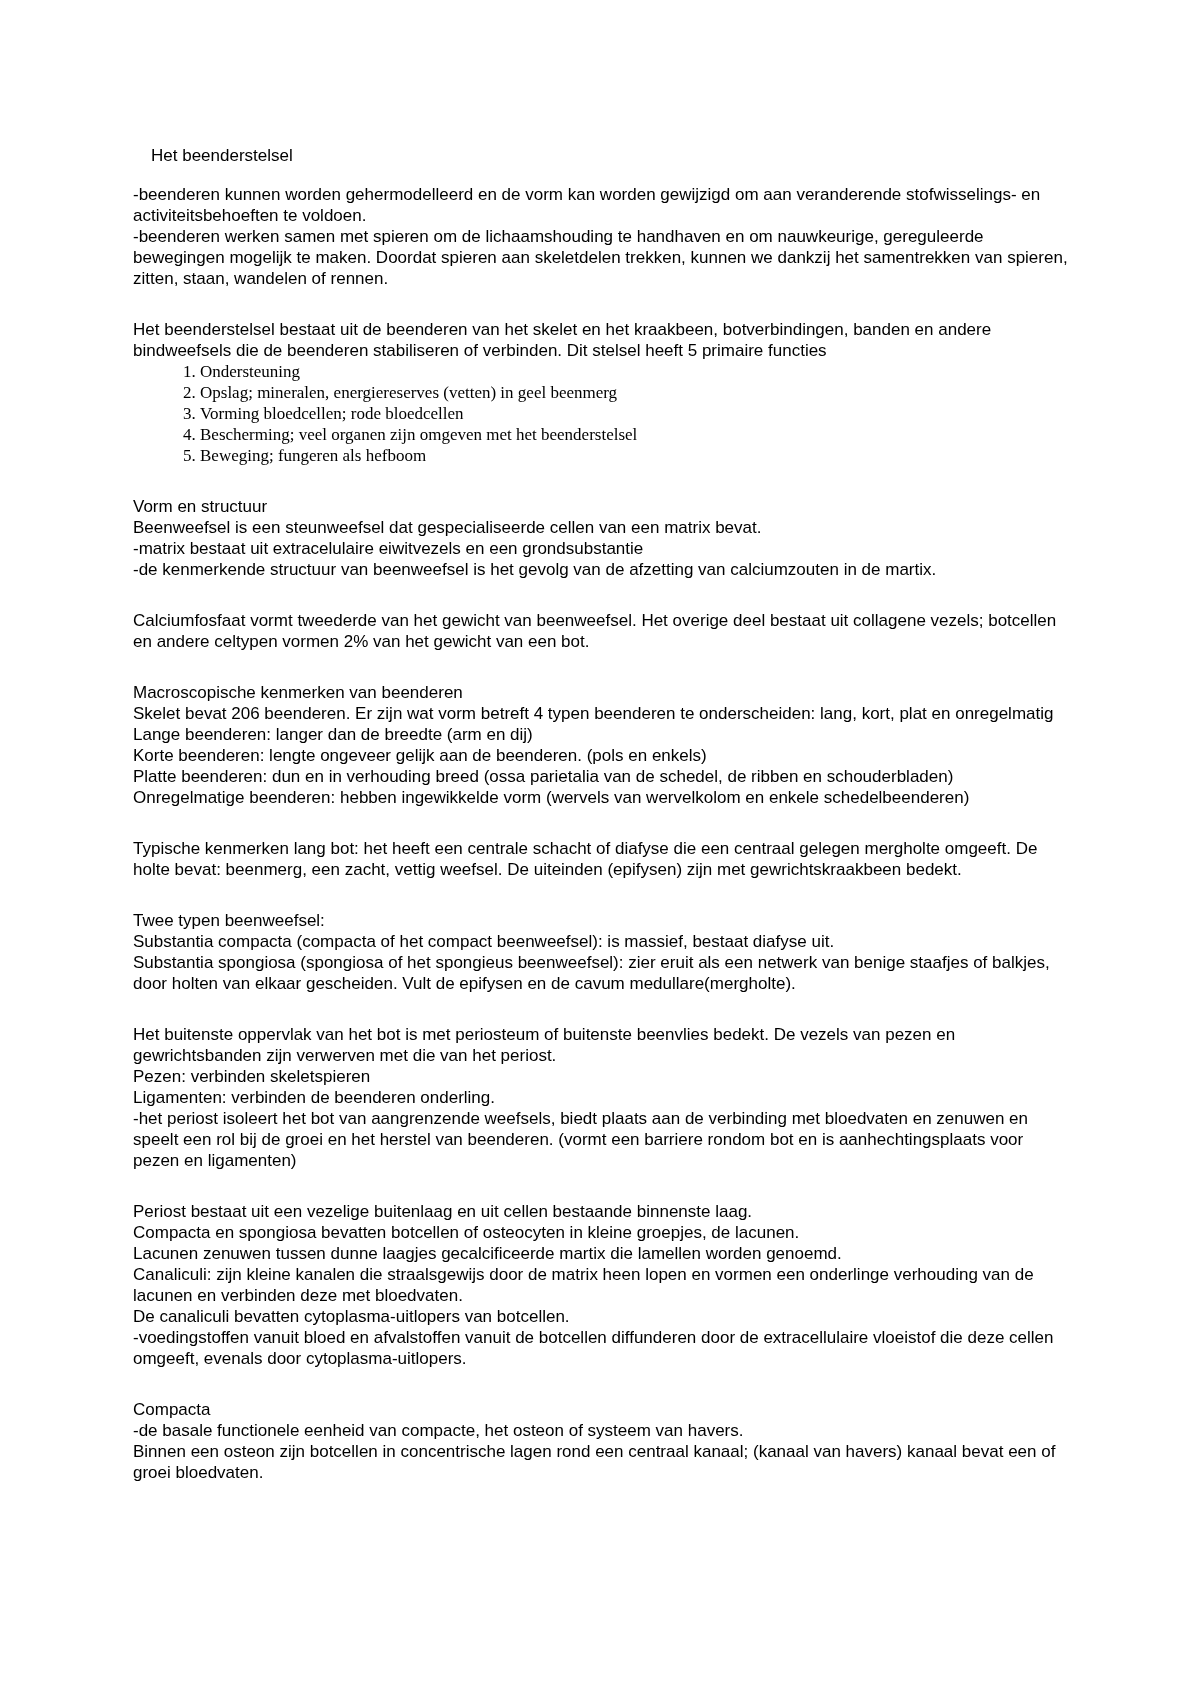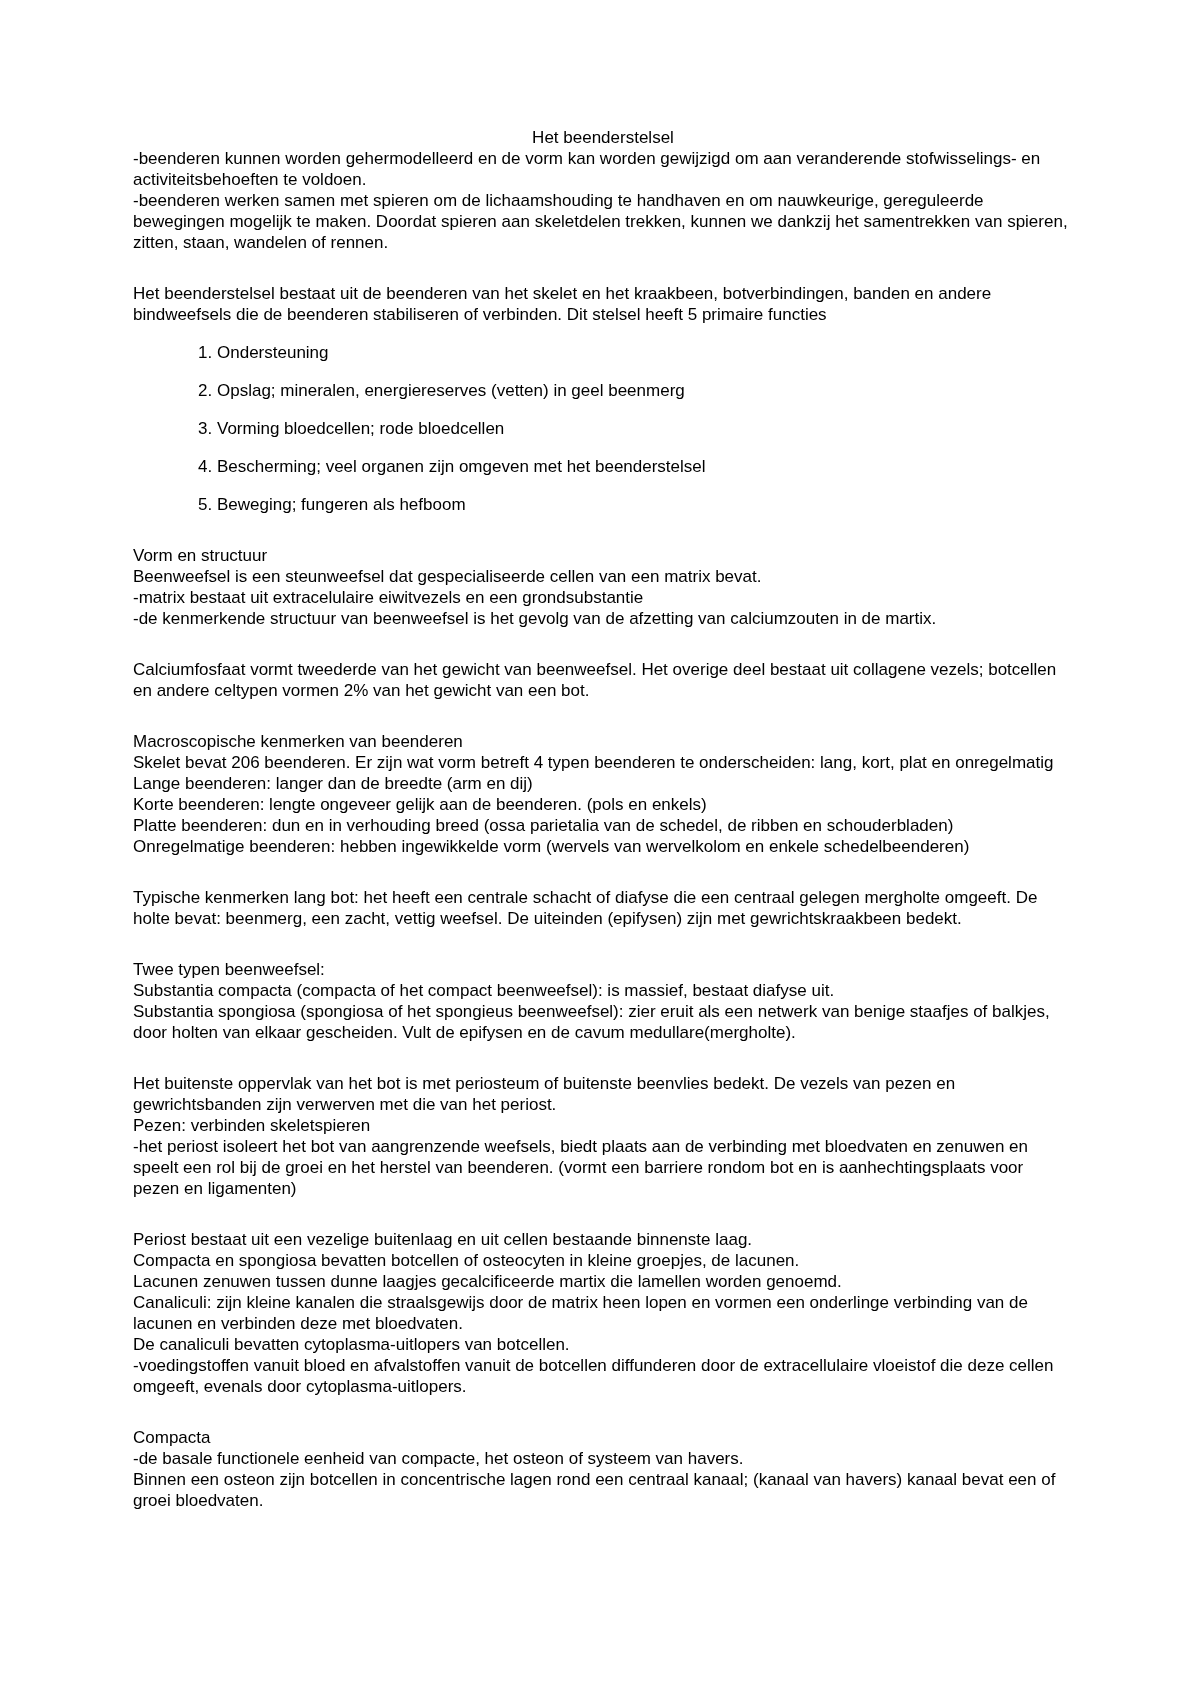--- a/index.html
+++ b/index.html
@@ -12,39 +12,39 @@
     min-height: 1698px;
     box-sizing: border-box;
     padding: 127px 127px 80px 133px;
     background: #ffffff;
     color: #000000;
     font-family: "Liberation Sans", "DejaVu Sans", sans-serif;
     font-size: 17px;
     line-height: 21px;
   }
   .doc-title {
-    margin: 0;
-    text-align: center;
+    margin: 18px;
   }
   .block {
     margin: 0 0 30px 0;
   }
   .block:last-child {
     margin-bottom: 0;
   }
   .line {
     min-height: 21px;
   }
   ol.numbered-list {
     margin: 0;
     padding: 0 0 0 67px;
   }
   ol.numbered-list li {
-    margin: 17px;
+    margin: 0;
     padding: 0;
+    font-family: Liberation Serif, serif;
   }
 </style>
 </head>
 <body>
 
 <div class="page">
   <div class="doc-title line">Het beenderstelsel</div>
   <div class="doc-body">
       <div class="block">
         <div class="line">-beenderen kunnen worden gehermodelleerd en de vorm kan worden gewijzigd om aan veranderende stofwisselings- en activiteitsbehoeften te voldoen.</div>
@@ -81,27 +81,28 @@
         <div class="line">Typische kenmerken lang bot: het heeft een centrale schacht of diafyse die een centraal gelegen mergholte omgeeft. De holte bevat: beenmerg, een zacht, vettig weefsel. De uiteinden (epifysen) zijn met gewrichtskraakbeen bedekt.</div>
       </div>
       <div class="block">
         <div class="line">Twee typen beenweefsel:</div>
         <div class="line">Substantia compacta (compacta of het compact beenweefsel): is massief, bestaat diafyse uit.</div>
         <div class="line">Substantia spongiosa (spongiosa of het spongieus beenweefsel): zier eruit als een netwerk van benige staafjes of balkjes, door holten van elkaar gescheiden. Vult de epifysen en de cavum medullare(mergholte).</div>
       </div>
       <div class="block">
         <div class="line">Het buitenste oppervlak van het bot is met periosteum of buitenste beenvlies bedekt. De vezels van pezen en gewrichtsbanden zijn verwerven met die van het periost.</div>
         <div class="line">Pezen: verbinden skeletspieren</div>
+        <div class="line">Ligamenten: verbinden de beenderen onderling.</div>
         <div class="line">-het periost isoleert het bot van aangrenzende weefsels, biedt plaats aan de verbinding met bloedvaten en zenuwen en speelt een rol bij de groei en het herstel van beenderen. (vormt een barriere rondom bot en is aanhechtingsplaats voor pezen en ligamenten)</div>
       </div>
       <div class="block">
         <div class="line">Periost bestaat uit een vezelige buitenlaag en uit cellen bestaande binnenste laag.</div>
         <div class="line">Compacta en spongiosa bevatten botcellen of osteocyten in kleine groepjes, de lacunen.</div>
         <div class="line">Lacunen zenuwen tussen dunne laagjes gecalcificeerde martix die lamellen worden genoemd.</div>
-        <div class="line">Canaliculi: zijn kleine kanalen die straalsgewijs door de matrix heen lopen en vormen een onderlinge verbinding van de lacunen en verbinden deze met bloedvaten.</div>
+        <div class="line">Canaliculi: zijn kleine kanalen die straalsgewijs door de matrix heen lopen en vormen een onderlinge verhouding van de lacunen en verbinden deze met bloedvaten.</div>
         <div class="line">De canaliculi bevatten cytoplasma-uitlopers van botcellen.</div>
         <div class="line">-voedingstoffen vanuit bloed en afvalstoffen vanuit de botcellen diffunderen door de extracellulaire vloeistof die deze cellen omgeeft, evenals door cytoplasma-uitlopers.</div>
       </div>
       <div class="block">
         <div class="line">Compacta</div>
         <div class="line">-de basale functionele eenheid van compacte, het osteon of systeem van havers.</div>
         <div class="line">Binnen een osteon zijn botcellen in concentrische lagen rond een centraal kanaal; (kanaal van havers) kanaal bevat een of groei bloedvaten.</div>
       </div>
     </div>
 </div>

